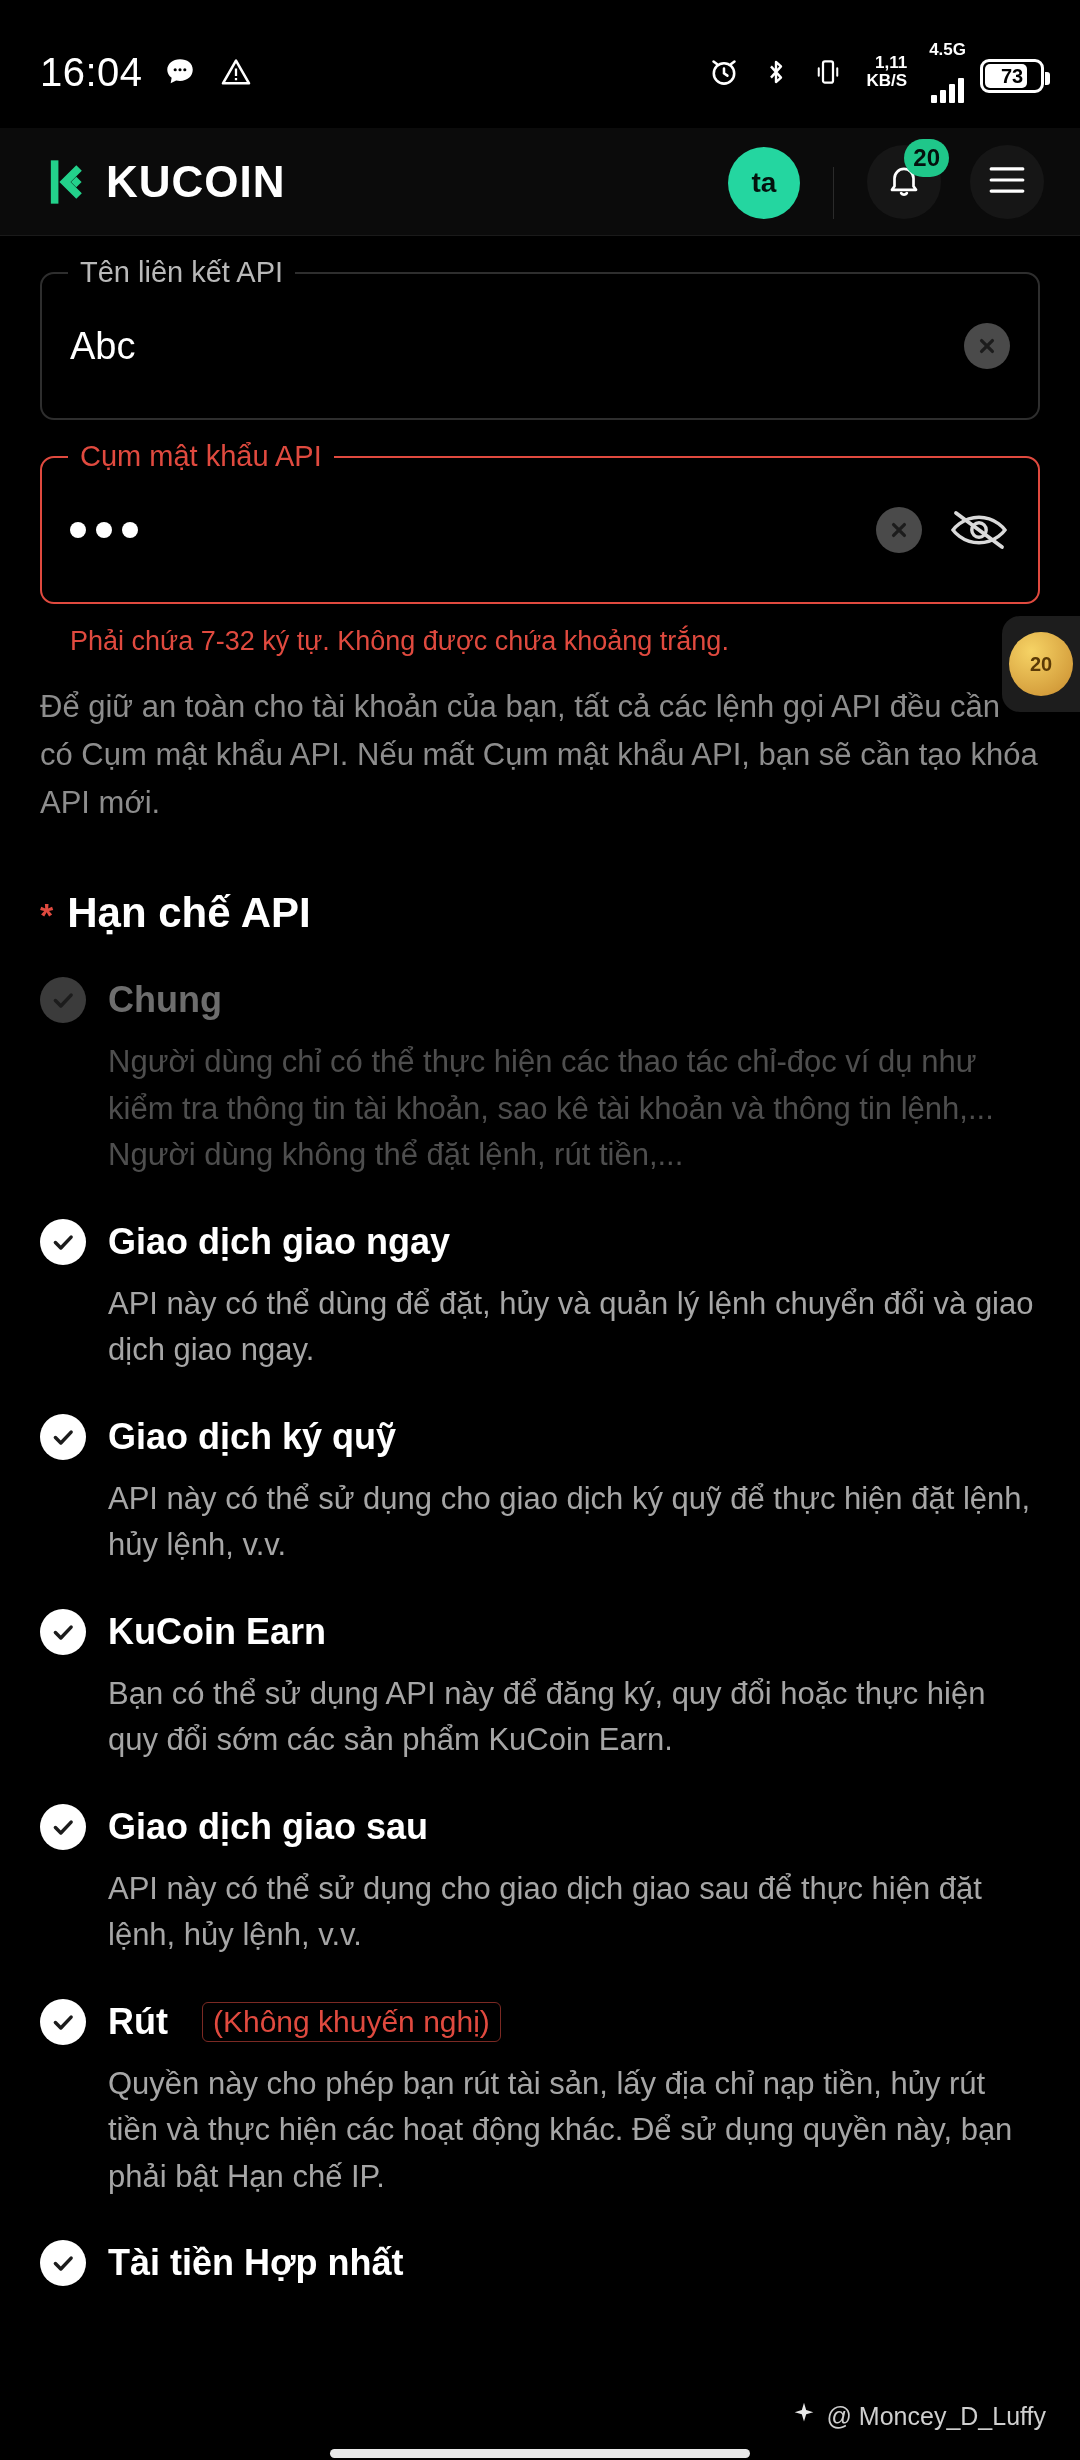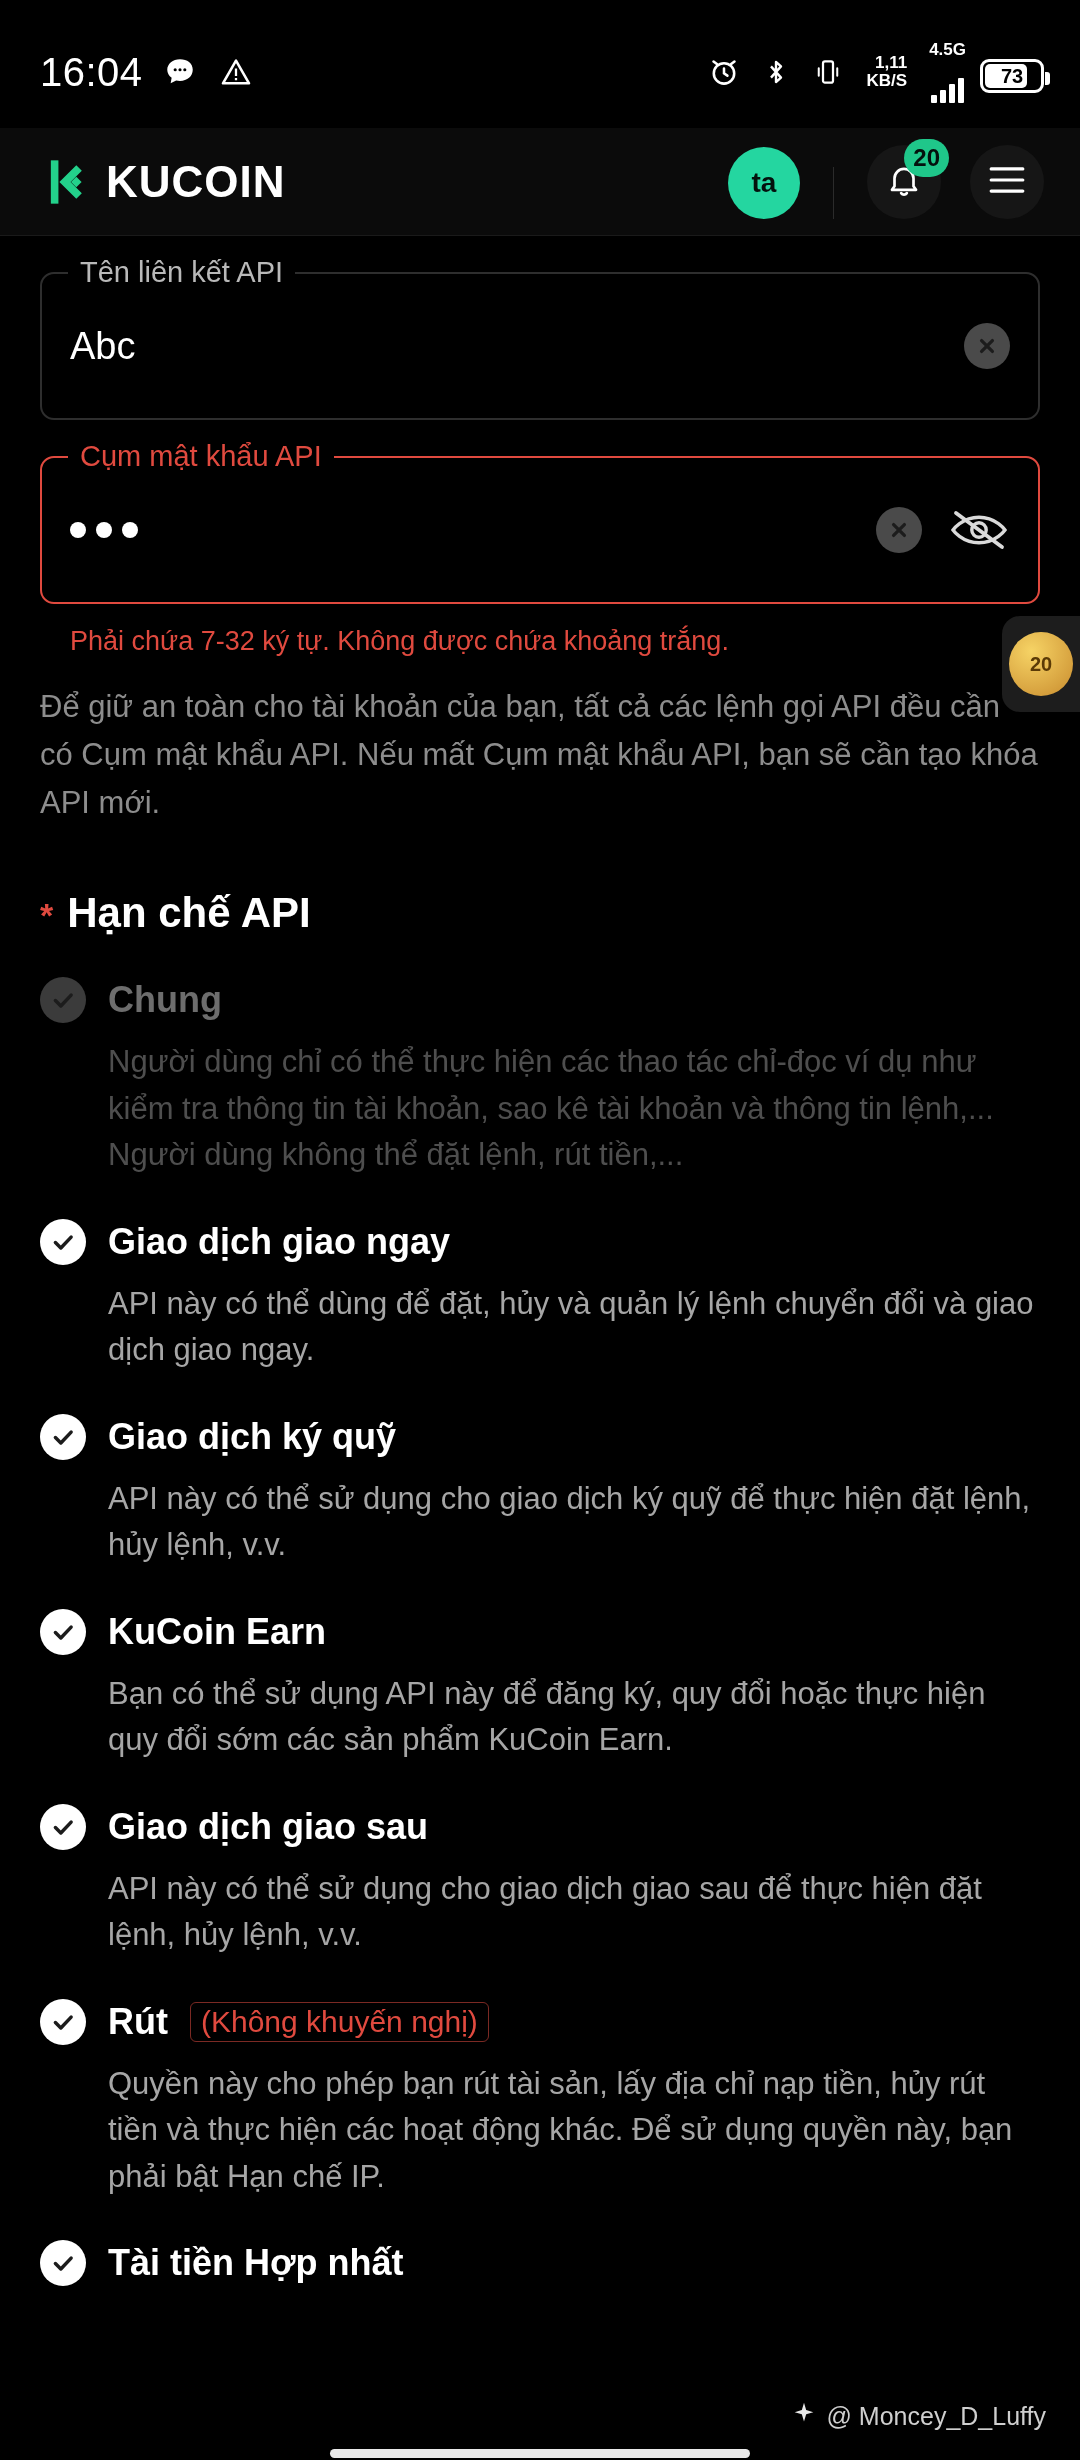--- a/index.html
+++ b/index.html
@@ -145,21 +145,21 @@
     width: 46px; height: 46px; border-radius: 50%;
     background: #fff; display: flex; align-items: center; justify-content: center;
     flex: 0 0 auto;
   }
   .perm.disabled .check { background: #3b3b3b; }
   .check svg { display: block; }
   .perm-name { font-size: 36px; font-weight: 700; color: #fff; }
   .perm-tag {
     color: #e04a3f; font-size: 30px; font-weight: 400;
     border: 1px solid rgba(224,74,63,0.55); border-radius: 6px;
-    padding: 2px 10px; 
+    padding: 2px 10px; margin-left: 12px;
   }
   .perm-desc {
     margin-top: 16px;
     margin-left: 68px;
     color: #a6a6a6;
     font-size: 31px;
     line-height: 1.5;
   }
 
   

